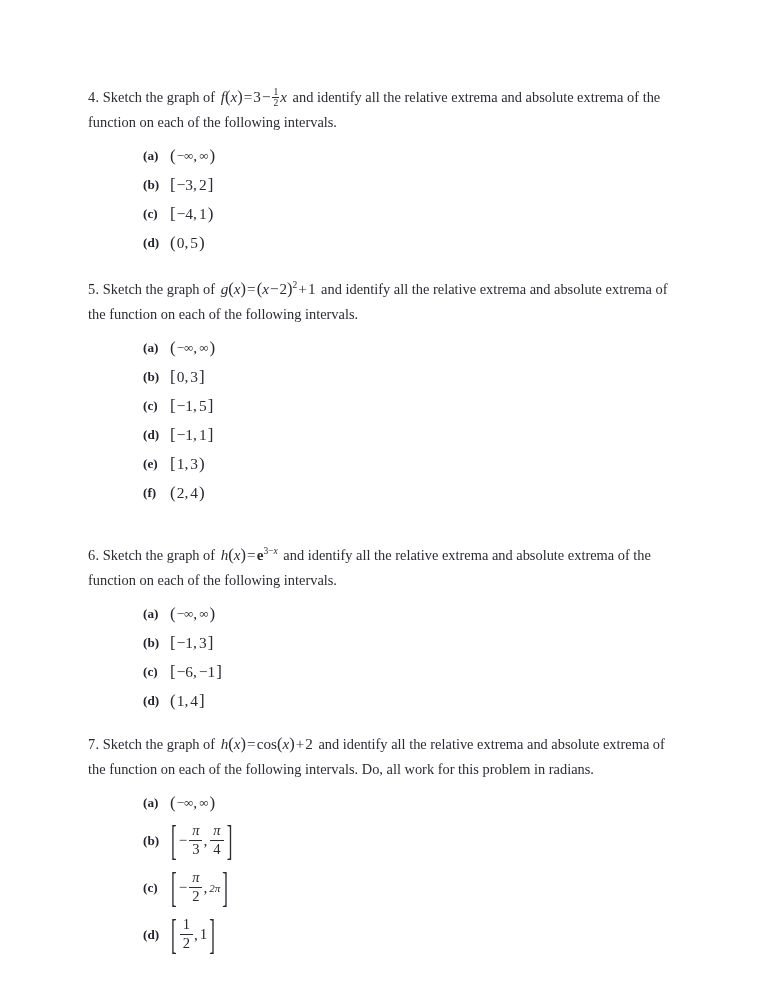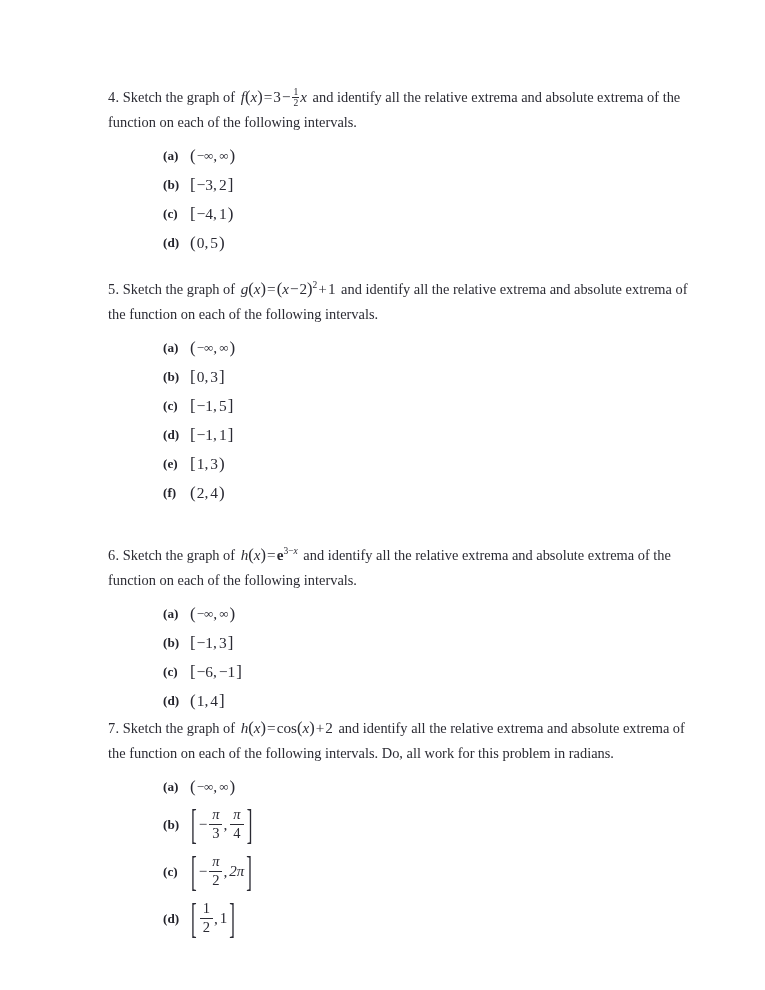--- a/index.html
+++ b/index.html
@@ -17,21 +17,21 @@
   }
   .page {
     position: absolute;
     left: 0; top: 0;
     width: 765px;
     height: 990px;
     background: #fff;
   }
   .content {
     position: absolute;
-    left: 108px;
+    left: 88px;
     top: 84px;
     width: 580px;
   }
   .problem {
     margin-bottom: 2px;
   }
   .prob-text {
     font-size: 14.4px;
     line-height: 25px;
     text-align: left;
@@ -256,21 +256,21 @@
               <span class="br">(</span>
               <span>2</span>
               <span class="comma">,</span>
               <span>4</span>
               <span class="br">)</span>
             </span>
         </li>
       </ul>
     </div>
 
-    <div class="problem" style="margin-bottom:0;">
+    <div class="problem" style="margin-bottom:16px;">
       <div class="prob-text">
         <span class="num">6.</span>
         <span>Sketch the graph of</span>
         <span class="math"><span class="mi">h</span><span class="paren">(</span><span class="mi">x</span><span class="paren">)</span><span class="mo">=</span><span style="font-weight:bold;font-style:normal;">e</span><sup class="exp"><span>3</span><span>−</span><span class="mi">x</span></sup></span>
         <span>and identify all the relative extrema and absolute extrema of the function on each of the following intervals.</span>
       </div>
       <ul class="intervals">
         <li class="interval-item">
           <span class="ilabel">(a)</span>
           <span class="ival">
@@ -354,21 +354,21 @@
         <li class="interval-item tall">
           <span class="ilabel">(c)</span>
           <span class="ival">
               <span class="br tallbr">[</span>
               <span class="neg">−</span>
               <span class="frac">
                 <span class="f-num pi">π</span>
                 <span class="f-den">2</span>
               </span>
               <span class="comma">,</span>
-              <span class="pi" style="font-size:15px;font-style:italic;">2π</span>
+              <span class="pi" style="font-size:11px;font-style:italic;">2π</span>
               <span class="br tallbr">]</span>
             </span>
         </li>
 
         <li class="interval-item tall">
           <span class="ilabel">(d)</span>
           <span class="ival">
               <span class="br tallbr">[</span>
               <span class="frac">
                 <span class="f-num">1</span>

